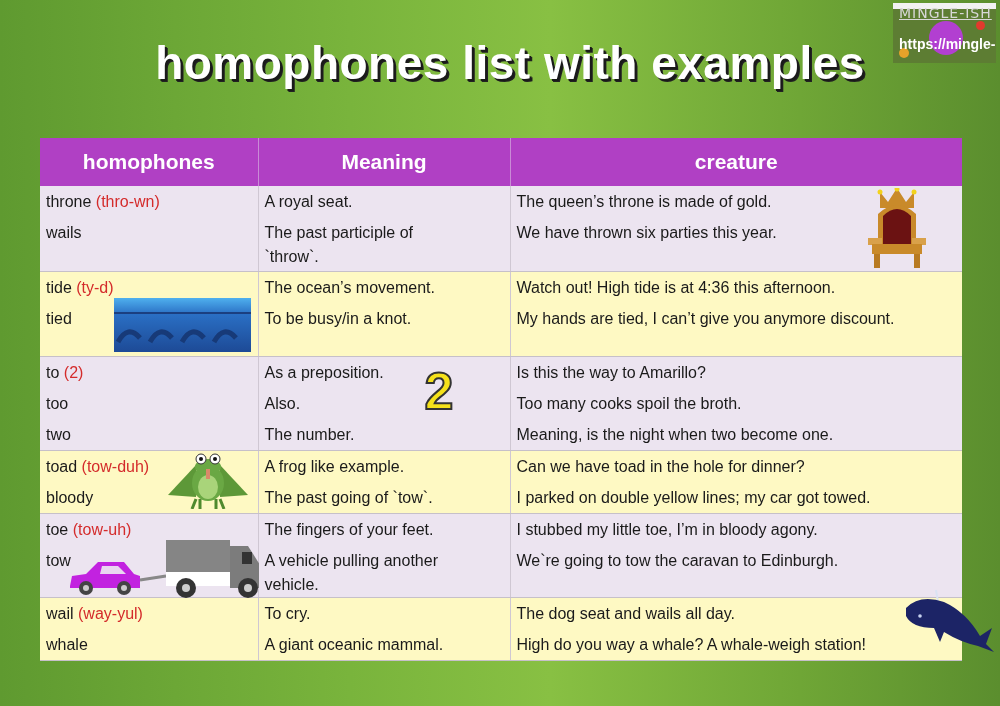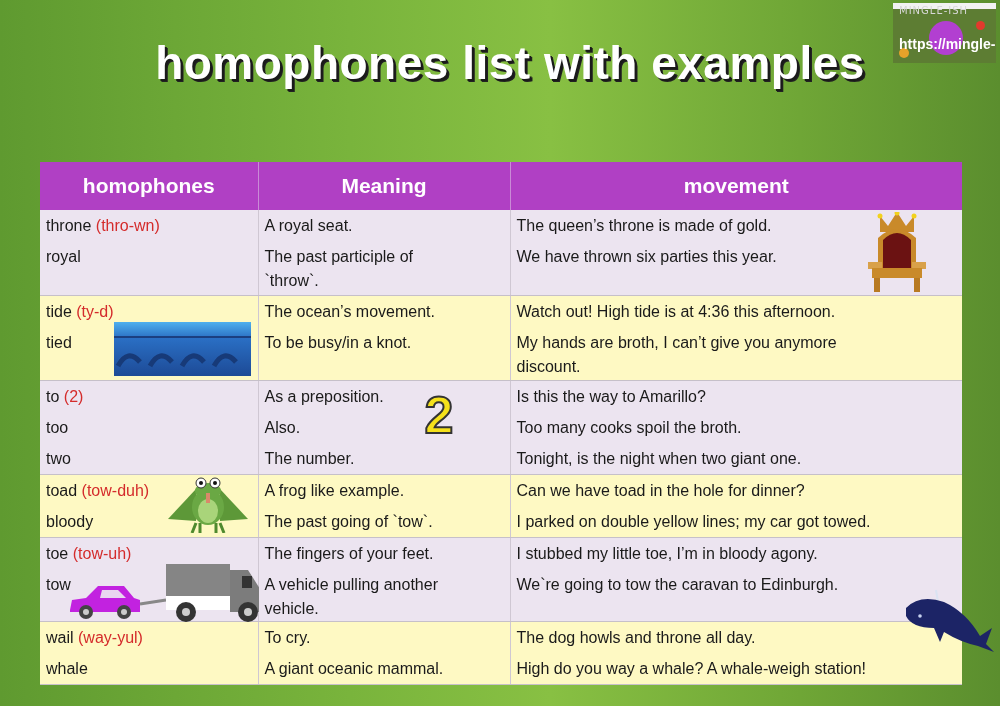--- a/index.html
+++ b/index.html
@@ -11,28 +11,28 @@
   .title {
     position:absolute; left:0; top:36px; width:1020px; text-align:center;
     font-size:46px; font-weight:bold; color:#ffffff; letter-spacing:0.5px;
     text-shadow: 2px 2px 0 #1a1a1a, 3px 3px 0 #222;
   }
   .logo {
     position:absolute; left:893px; top:3px; width:103px; height:60px;
     background:#5d7d33; overflow:hidden;
   }
   .logo-bar { position:absolute; left:0; top:0; width:103px; height:6px; background:#f2f2f2; }
-  .logo-name { position:absolute; left:6px; top:2px; font-size:10px; color:#d8d8d8; letter-spacing:1px; font-family:"DejaVu Sans", sans-serif; }
+  .logo-name { position:absolute; left:6px; top:2px; font-size:14px; color:#d8d8d8; letter-spacing:1px; font-family:"DejaVu Sans", sans-serif;text-decoration:underline; }
   .logo-circle { position:absolute; left:36px; top:18px; width:34px; height:34px; border-radius:50%; background:#b23fd1; }
   .logo-red { position:absolute; left:83px; top:18px; width:9px; height:9px; border-radius:50%; background:#e23a2d; }
   .logo-sun { position:absolute; left:6px; top:45px; width:10px; height:10px; border-radius:50%; background:#e6a22a; }
   .logo-url { position:absolute; left:6px; top:33px; font-size:14px; font-weight:bold; color:#ffffff; white-space:nowrap; }
 
   table.homo {
-    position:absolute; left:40px; top:162px; width:922px;
+    position:absolute; left:40px; top:138px; width:922px;
     border-collapse:collapse; table-layout:fixed;
     font-size:16px; color:#1a1a1a;
   }
   table.homo th {
     background:#b040c4; color:#ffffff; font-size:21px; font-weight:bold;
     height:48px; padding:0; border-right:1px solid #c98bd6;
   }
   table.homo th:last-child { border-right:none; }
   table.homo td {
     vertical-align:top; padding:0 6px; border-right:1px solid #cfc7d3;
@@ -63,29 +63,29 @@
 <table class="homo">
   <colgroup>
       <col style="width:218px">
       <col style="width:252px">
       <col style="width:452px">
     </colgroup>
   <thead>
     <tr>
       <th>homophones</th>
       <th>Meaning</th>
-      <th>movement</th>
+      <th>creature</th>
     </tr>
   </thead>
   <tbody>
 
     <tr class="shade" style="height:85px">
       <td>
         <span class="line"><span>throne</span> <span class="pron">(thro-wn)</span></span>
-        <span class="line"><span>royal</span></span>
+        <span class="line"><span>wails</span></span>
       </td>
       <td>
         <span class="line">A royal seat.</span>
         <span class="line wrap" style="width:200px">The past participle of `throw`.</span>
       </td>
       <td>
         <span class="line">The queen’s throne is made of gold.</span>
         <span class="line">We have thrown six parties this year.</span>
         <svg class="img" style="left:355px;top:2px" width="62" height="80" viewBox="0 0 62 80">
           <polygon points="14,20 14,4 22,14 31,0 40,14 48,4 48,20" fill="#c98a2a"></polygon>
@@ -119,40 +119,40 @@
           <rect y="14" width="137" height="2" fill="#1b3f80"></rect>
           <path d="M4,44 Q14,26 26,40 M36,44 Q46,26 58,40 M68,44 Q78,26 90,40 M100,44 Q110,26 122,40" stroke="#173a78" stroke-width="5" fill="none"></path>
         </svg>
       </td>
       <td>
         <span class="line">The ocean’s movement.</span>
         <span class="line">To be busy/in a knot.</span>
       </td>
       <td>
         <span class="line">Watch out! High tide is at 4:36 this afternoon.</span>
-        <span class="line wrap" style="width:380px">My hands are broth, I can’t give you anymore discount.</span>
+        <span class="line wrap" style="width:380px">My hands are tied, I can’t give you anymore discount.</span>
       </td>
     </tr>
 
     <tr class="shade" style="height:92px">
       <td>
         <span class="line"><span>to</span> <span class="pron">(2)</span></span>
         <span class="line"><span>too</span></span>
         <span class="line"><span>two</span></span>
       </td>
       <td>
         <span class="line">As a preposition.</span>
         <span class="line">Also.</span>
         <span class="line">The number.</span>
         <span class="img" style="left:166px;top:6px;font-size:52px;font-weight:bold;color:#f5e11b;line-height:56px;-webkit-text-stroke:2px #333;">2</span>
       </td>
       <td>
         <span class="line">Is this the way to Amarillo?</span>
         <span class="line">Too many cooks spoil the broth.</span>
-        <span class="line">Tonight, is the night when two giant one.</span>
+        <span class="line">Meaning, is the night when two become one.</span>
       </td>
     </tr>
 
     <tr class="plain" style="height:60px">
       <td>
         <span class="line"><span>toad</span> <span class="pron">(tow-duh)</span></span>
         <span class="line"><span>bloody</span></span>
         <svg class="img" style="left:126px;top:2px" width="84" height="56" viewBox="0 0 84 56">
           <polygon points="2,42 30,12 30,44" fill="#5d9838"></polygon>
             <polygon points="82,42 54,12 54,44" fill="#5d9838"></polygon>
@@ -212,21 +212,21 @@
     <tr class="plain" style="height:61px">
       <td>
         <span class="line"><span>wail</span> <span class="pron">(way-yul)</span></span>
         <span class="line"><span>whale</span></span>
       </td>
       <td>
         <span class="line">To cry.</span>
         <span class="line">A giant oceanic mammal.</span>
       </td>
       <td>
-        <span class="line">The dog howls and throne all day.</span>
+        <span class="line">The dog seat and wails all day.</span>
         <span class="line">High do you way a whale? A whale-weigh station!</span>
       </td>
     </tr>
   </tbody>
 </table>
 
 <svg style="position:absolute;left:900px;top:588px" width="96" height="66" viewBox="0 0 96 66">
   <line x1="36" y1="2" x2="38" y2="14" stroke="#dbe3f2" stroke-width="2"></line>
   <path d="M6,20 Q20,6 44,14 Q66,24 80,48 L92,40 L86,56 L94,64 L78,58 Q60,54 44,44 L40,54 L34,40 Q12,40 6,28 Z" fill="#1c2466"></path>
   <circle cx="20" cy="28" r="1.8" fill="#c8d2f0"></circle>

